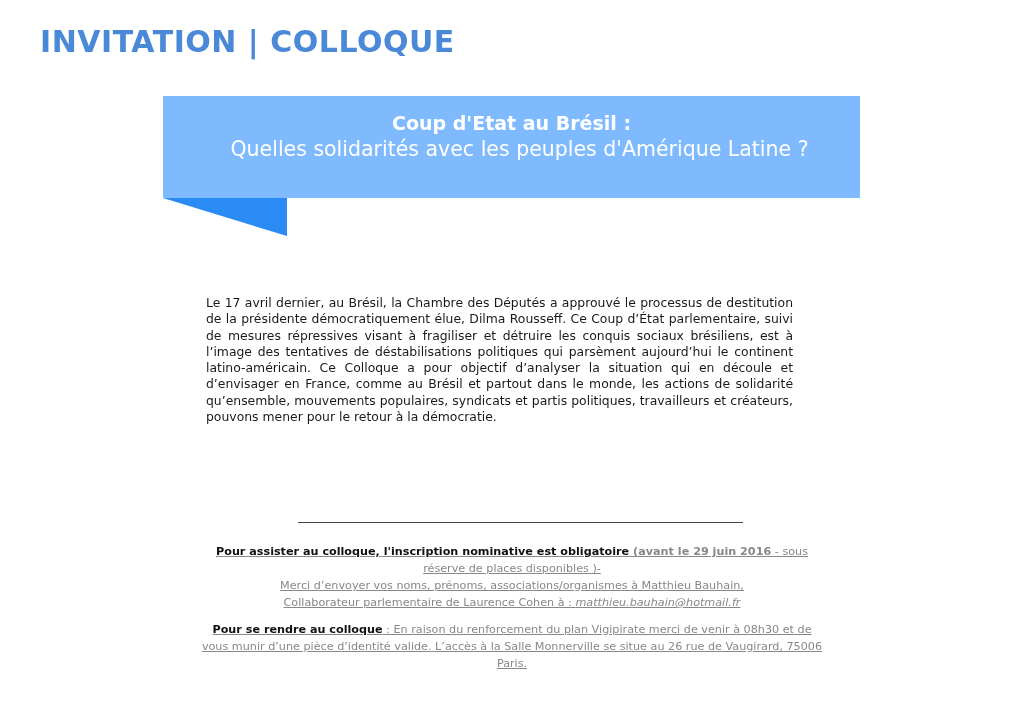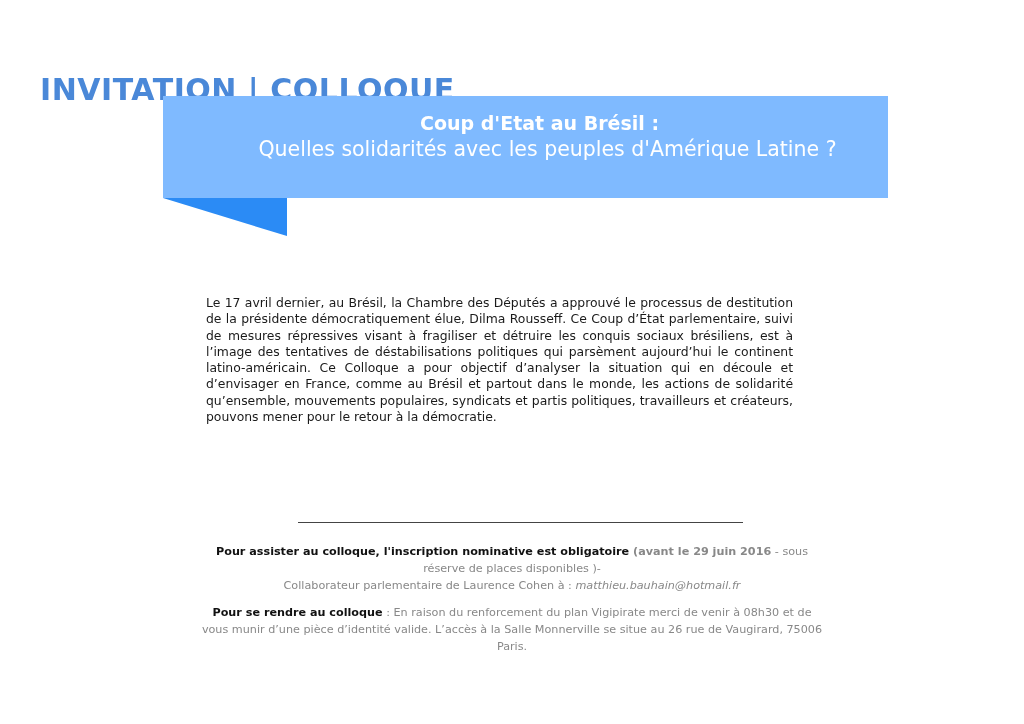--- a/index.html
+++ b/index.html
@@ -1,28 +1,28 @@
 <!DOCTYPE html>
 <html><head>
   <meta charset="utf-8">
   <style>
     html, body { margin:0; padding:0; background:#ffffff; }
     body { width:1024px; height:724px; position:relative; overflow:hidden; font-family:"DejaVu Sans", sans-serif; }
-    .header-title { position:absolute; left:40px; top:24px; font-family:"DejaVu Sans", sans-serif; font-weight:bold; font-size:30px; letter-spacing:0.5px; color:#4a88d8; white-space:nowrap;margin-top:48px; }
-    .banner { position:absolute; left:163px; top:96px; width:697px; height:102px; background:#7fbaff; text-align:center; color:#ffffff;padding-left:28px; }
+    .header-title { position:absolute; left:40px; top:24px; font-family:"DejaVu Sans", sans-serif; font-weight:bold; font-size:30px; letter-spacing:0.5px; color:#4a88d8; white-space:nowrap; }
+    .banner { position:absolute; left:163px; top:96px; width:697px; height:102px; background:#7fbaff; text-align:center; color:#ffffff; }
     .banner-line1 { margin-top:16px; font-size:19px; font-weight:bold; font-family:"DejaVu Sans", sans-serif; }
     .banner-line2 { margin-top:3px; font-size:20.5px; font-family:"DejaVu Sans", sans-serif; font-weight:normal;margin-left:16px; }
     .triangle { position:absolute; left:163px; top:198px; width:124px; height:38px; }
     .body-text { position:absolute; left:206px; top:295px; width:587px; font-family:"DejaVu Sans", sans-serif; font-size:12.4px; line-height:16.3px; color:#1a1a1a; text-align:justify; }
     .divider { position:absolute; left:298px; top:522px; width:445px; height:0; border-top:1.5px solid #444444; }
     .footer { position:absolute; left:200px; top:543px; width:624px; text-align:center; font-family:"DejaVu Sans", sans-serif; font-size:11.2px; line-height:17px; color:#888888; }
     .footer b { color:#111111; }
     .footer .dark-bold { color:#888888; font-weight:bold; }
     .footer i { font-style:italic;margin-top:24px; }
-    .footer p { margin:0; }
+    .footer p { margin:0;text-decoration:underline; }
     .footer .gap { height:10px; }
   </style>
 </head>
 <body>
 
 <div class="header-title">INVITATION | COLLOQUE</div>
 
 <div class="banner">
   <div class="banner-line1">Coup d'Etat au Brésil :</div>
   <div class="banner-line2">Quelles solidarités avec les peuples d'Amérique Latine ?</div>
@@ -33,20 +33,21 @@
 </svg>
 
 <div class="body-text">Le 17 avril dernier, au Brésil, la Chambre des Députés a approuvé le processus de destitution de la présidente démocratiquement élue, Dilma Rousseff. Ce Coup d’État parlementaire, suivi de mesures répressives visant à fragiliser et détruire les conquis sociaux brésiliens, est à l’image des tentatives de déstabilisations politiques qui parsèment aujourd’hui le continent latino-américain. Ce Colloque a pour objectif d’analyser la situation qui en découle et d’envisager en France, comme au Brésil et partout dans le monde, les actions de solidarité qu’ensemble, mouvements populaires, syndicats et partis politiques, travailleurs et créateurs, pouvons mener pour le retour à la démocratie.</div>
 
 <div class="divider"></div>
 
 <div class="footer">
   <p>
     <b>Pour assister au colloque, l'inscription nominative est obligatoire</b><span class="dark-bold"> (avant le 29 juin 2016</span><span> - sous réserve de places disponibles )-</span>
   </p>
+  <p>Merci d’envoyer vos noms, prénoms, associations/organismes à Matthieu Bauhain,</p>
   <p>
     <span>Collaborateur parlementaire de Laurence Cohen à : </span><i>matthieu.bauhain@hotmail.fr</i>
   </p>
   <div class="gap"></div>
   <p>
     <b>Pour se rendre au colloque</b><span> : En raison du renforcement du plan Vigipirate  merci de venir à 08h30 et de vous munir d’une pièce d’identité valide. L’accès à la Salle Monnerville se situe au 26 rue de Vaugirard, 75006 Paris.</span>
   </p>
 </div>
 
 </body></html>

